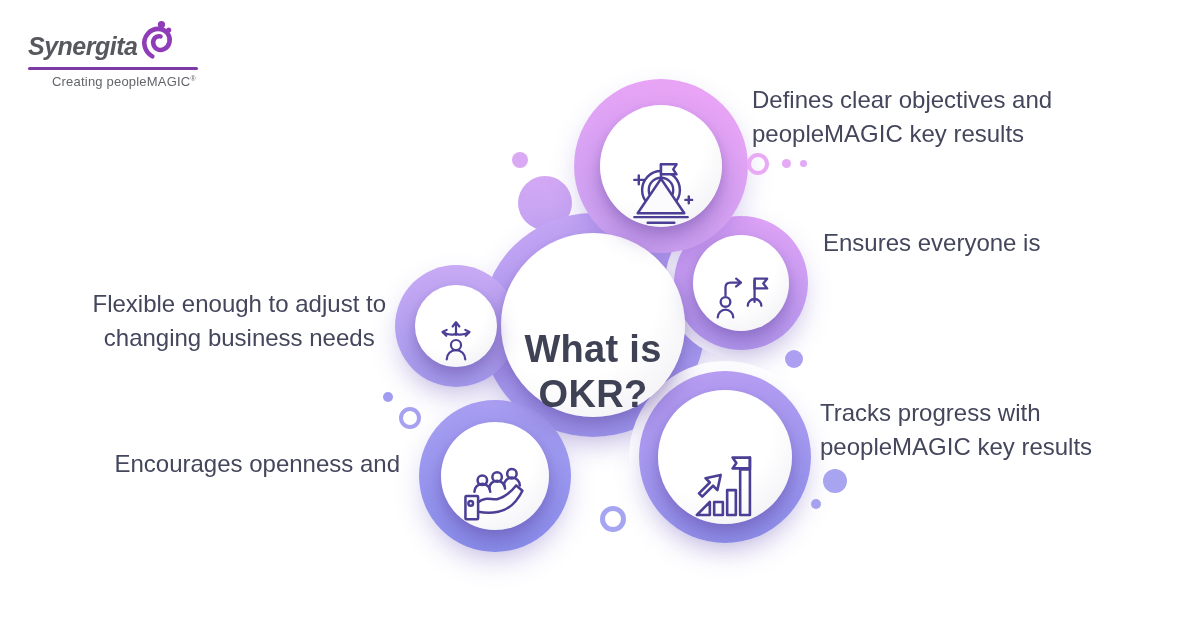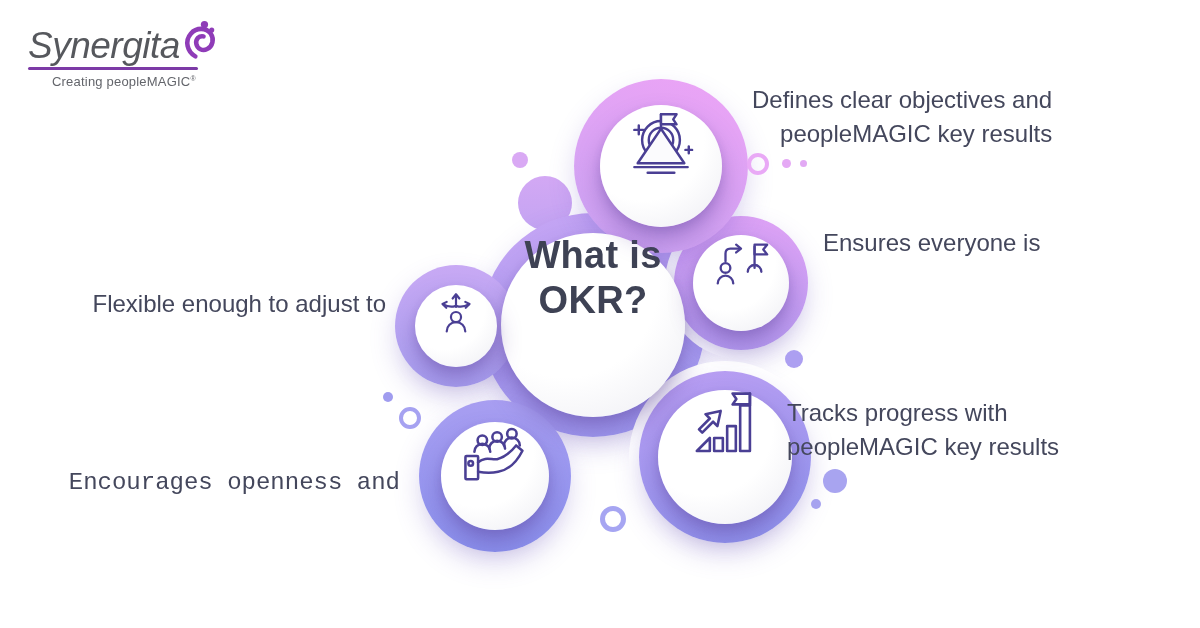--- a/index.html
+++ b/index.html
@@ -32,57 +32,57 @@
   .halo-top { left: 574px; top: 79px; width: 174px; height: 174px;
     background: linear-gradient(200deg, #eda4f6 0%, #c9a2f2 100%); }
   .backing-bottom-right { left: 629px; top: 361px; width: 192px; height: 192px; background: #ffffff; box-shadow: none; }
   .halo-bottom-right { left: 639px; top: 371px; width: 172px; height: 172px;
     background: linear-gradient(165deg, #bb9ef2 0%, #8d93ee 100%); }
 
   
   .white-circle {
     background: radial-gradient(circle at 35% 28%, #ffffff 52%, #ececf2 100%);
     box-shadow: 0 14px 24px rgba(86, 61, 150, 0.38), 0 4px 8px rgba(86, 61, 150, 0.16);
-    display: flex; align-items: flex-start; justify-content: center;
+    display: flex; align-items: flex-end; justify-content: center;
   }
   .wc-central { left: 501px; top: 233px; width: 184px; height: 184px; }
   .wc-top { left: 600px; top: 105px; width: 122px; height: 122px; }
   .wc-right { left: 693px; top: 235px; width: 96px; height: 96px; }
   .wc-left { left: 415px; top: 285px; width: 82px; height: 82px; }
   .wc-bottom-left { left: 441px; top: 422px; width: 108px; height: 108px; }
   .wc-bottom-right { left: 658px; top: 390px; width: 134px; height: 134px; }
 
   .center-title { text-align: center; color: #3e4254; font-weight: 700;
     font-size: 38px; line-height: 45px; letter-spacing: 0.3px; }
 
   
   .label { position: absolute; color: #44475c; font-size: 24px;
     line-height: 34px; font-weight: 500; white-space: nowrap; }
-  .label-defines { left: 752px; top: 83px; text-align: right; }
+  .label-defines { left: 752px; top: 83px; text-align: left; }
   .label-focus { left: 823px; top: 226px; text-align: center; }
-  .label-tracks { left: 787px; top: 396px; text-align: left; }
+  .label-tracks { left: 820px; top: 396px; text-align: left; }
   .label-flexible { right: 814px; top: 287px; text-align: center; }
-  .label-openness { right: 800px; top: 466px; text-align: center; font-family: Liberation Mono, monospace; }
+  .label-openness { right: 800px; top: 447px; text-align: center; }
 
   
   .dot-a { left: 512px; top: 152px; width: 16px; height: 16px; background: #d9a9f4; }
   .ring-b { left: 747px; top: 153px; width: 22px; height: 22px; border: 4px solid #e9a9f6; background: transparent; }
   .dot-c { left: 782px; top: 159px; width: 9px; height: 9px; background: #e5a9f5; }
   .dot-d { left: 800px; top: 160px; width: 7px; height: 7px; background: #e2a9f4; }
   .dot-e { left: 785px; top: 350px; width: 18px; height: 18px; background: #ac9ff1; }
   .dot-f { left: 383px; top: 392px; width: 10px; height: 10px; background: #a09cef; }
   .ring-g { left: 399px; top: 407px; width: 22px; height: 22px; border: 4px solid #a6a2f1; background: transparent; }
   .ring-h { left: 600px; top: 506px; width: 26px; height: 26px; border: 5px solid #a6a5f2; background: transparent; }
   .dot-i { left: 823px; top: 469px; width: 24px; height: 24px; background: #a8a4f0; }
   .dot-j { left: 811px; top: 499px; width: 10px; height: 10px; background: #a6a2ef; }
 
   
   .logo { position: absolute; left: 28px; top: 20px; width: 180px; }
   .logo-row { display: flex; align-items: flex-end; gap: 2px; }
-  .logo-brand { font-style: italic; font-weight: 400; font-size: 37px;
+  .logo-brand { font-style: italic; font-weight: 700; font-size: 25px;
     color: #56585d; letter-spacing: -0.5px; line-height: 36px; }
   .logo-rule { margin-top: 3px; width: 170px; height: 3px; background: #7c3aa6; border-radius: 2px; }
   .logo-tagline { margin-top: 4px; padding-left: 24px; font-size: 13px; color: #63656b; letter-spacing: 0.2px; }
   .logo-tagline sup { font-size: 7px; }
 
   .icon-svg { display: block; }
 </style>
 </head>
 <body>
 
@@ -198,20 +198,21 @@
   </div>
   <div class="label label-focus">
     <div>Ensures everyone is</div>
   </div>
   <div class="label label-tracks">
     <div>Tracks progress with</div>
     <div>peopleMAGIC key results</div>
   </div>
   <div class="label label-flexible">
     <div>Flexible enough to adjust to</div>
+    <div>changing business needs</div>
   </div>
   <div class="label label-openness">
     <div>Encourages openness and</div>
   </div>
 
   <div class="logo">
     <div class="logo-row">
       <span class="logo-brand">Synergita</span>
       <span>
         <svg width="34" height="40" viewBox="0 0 36 44" fill="none">

